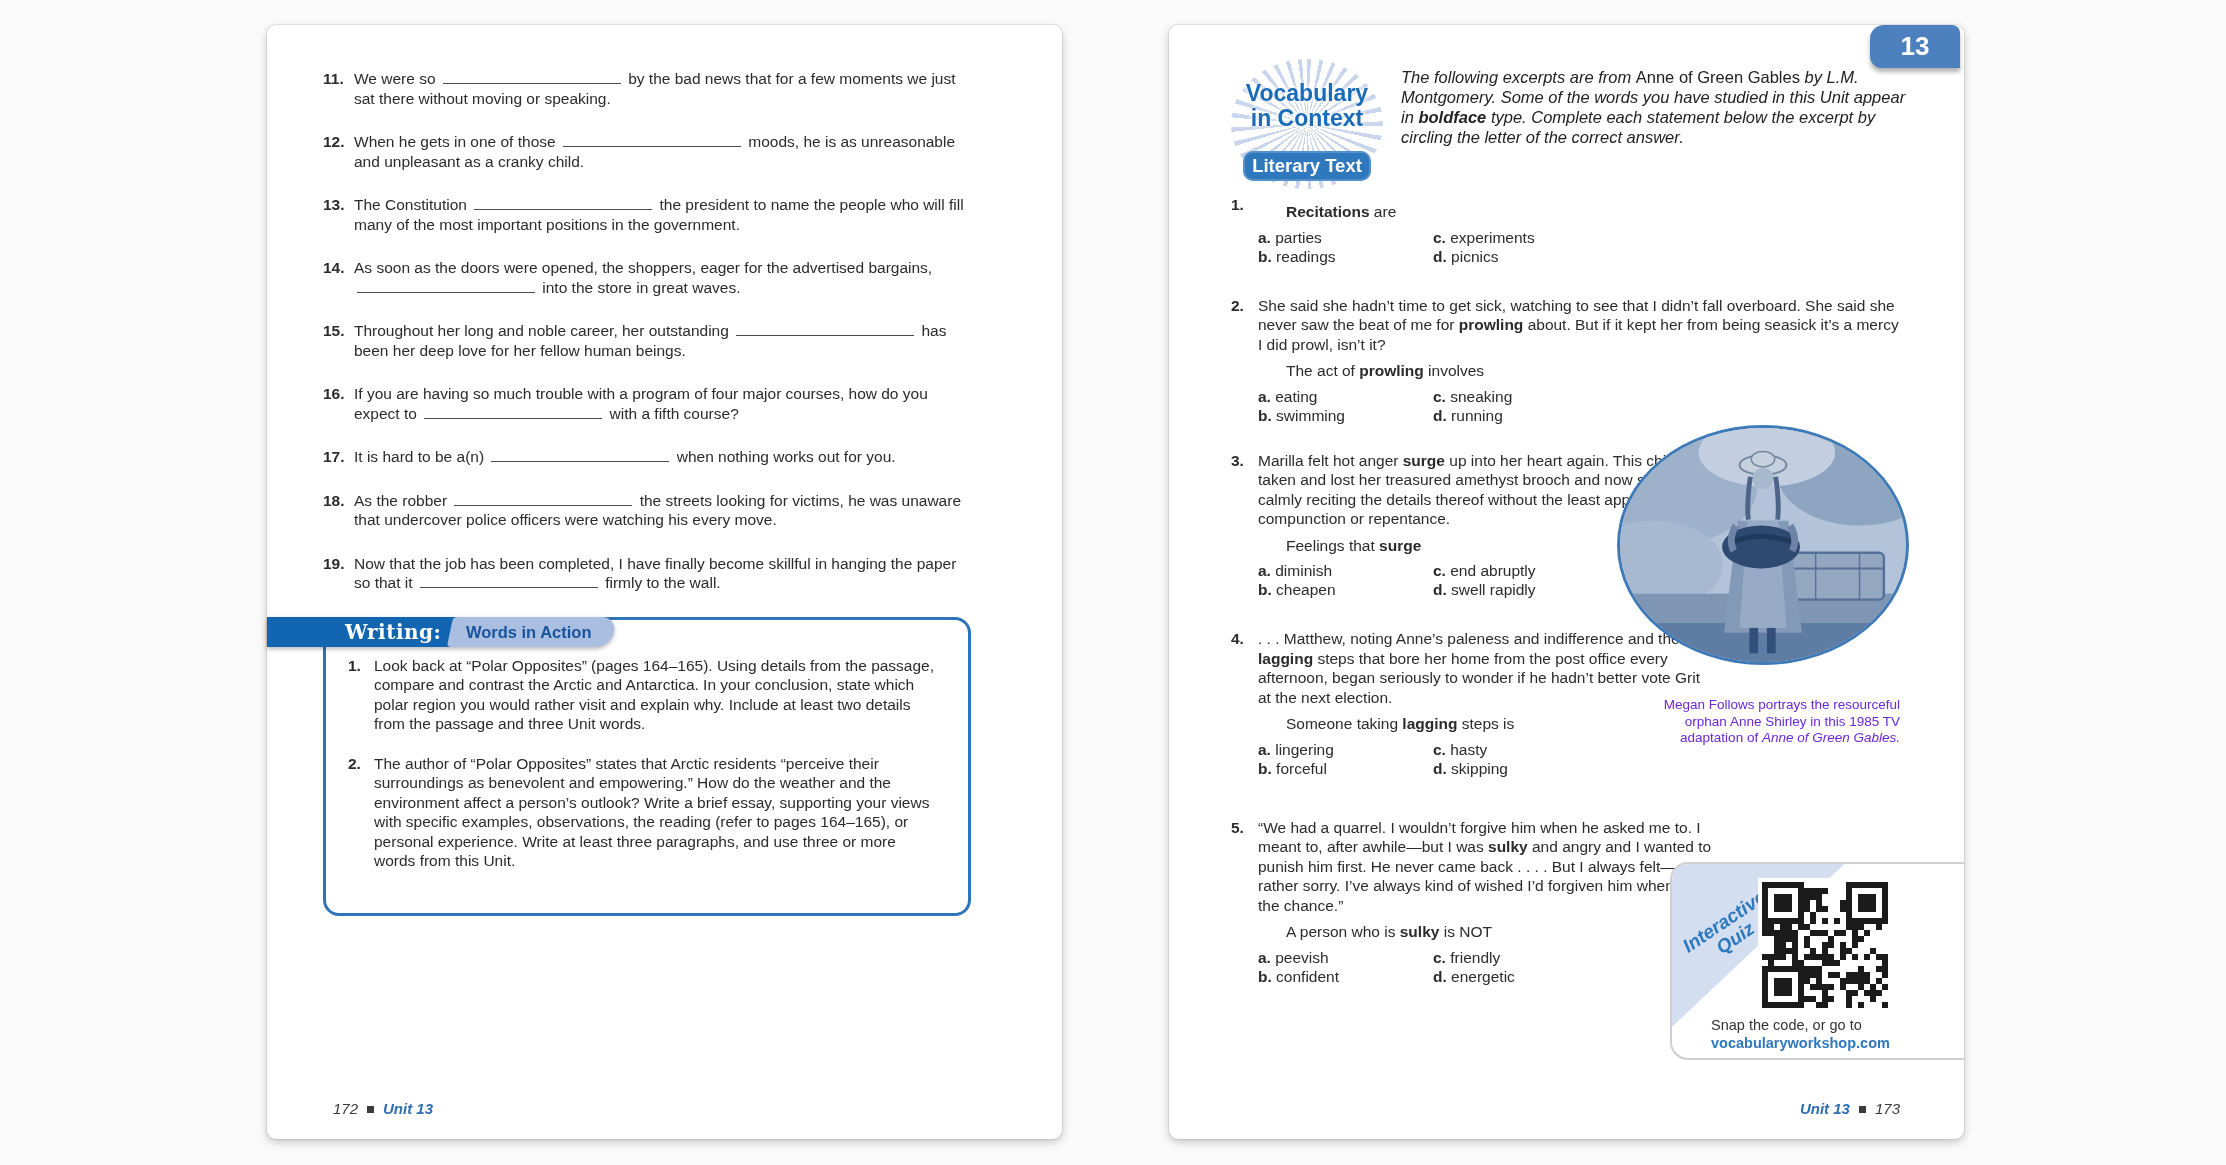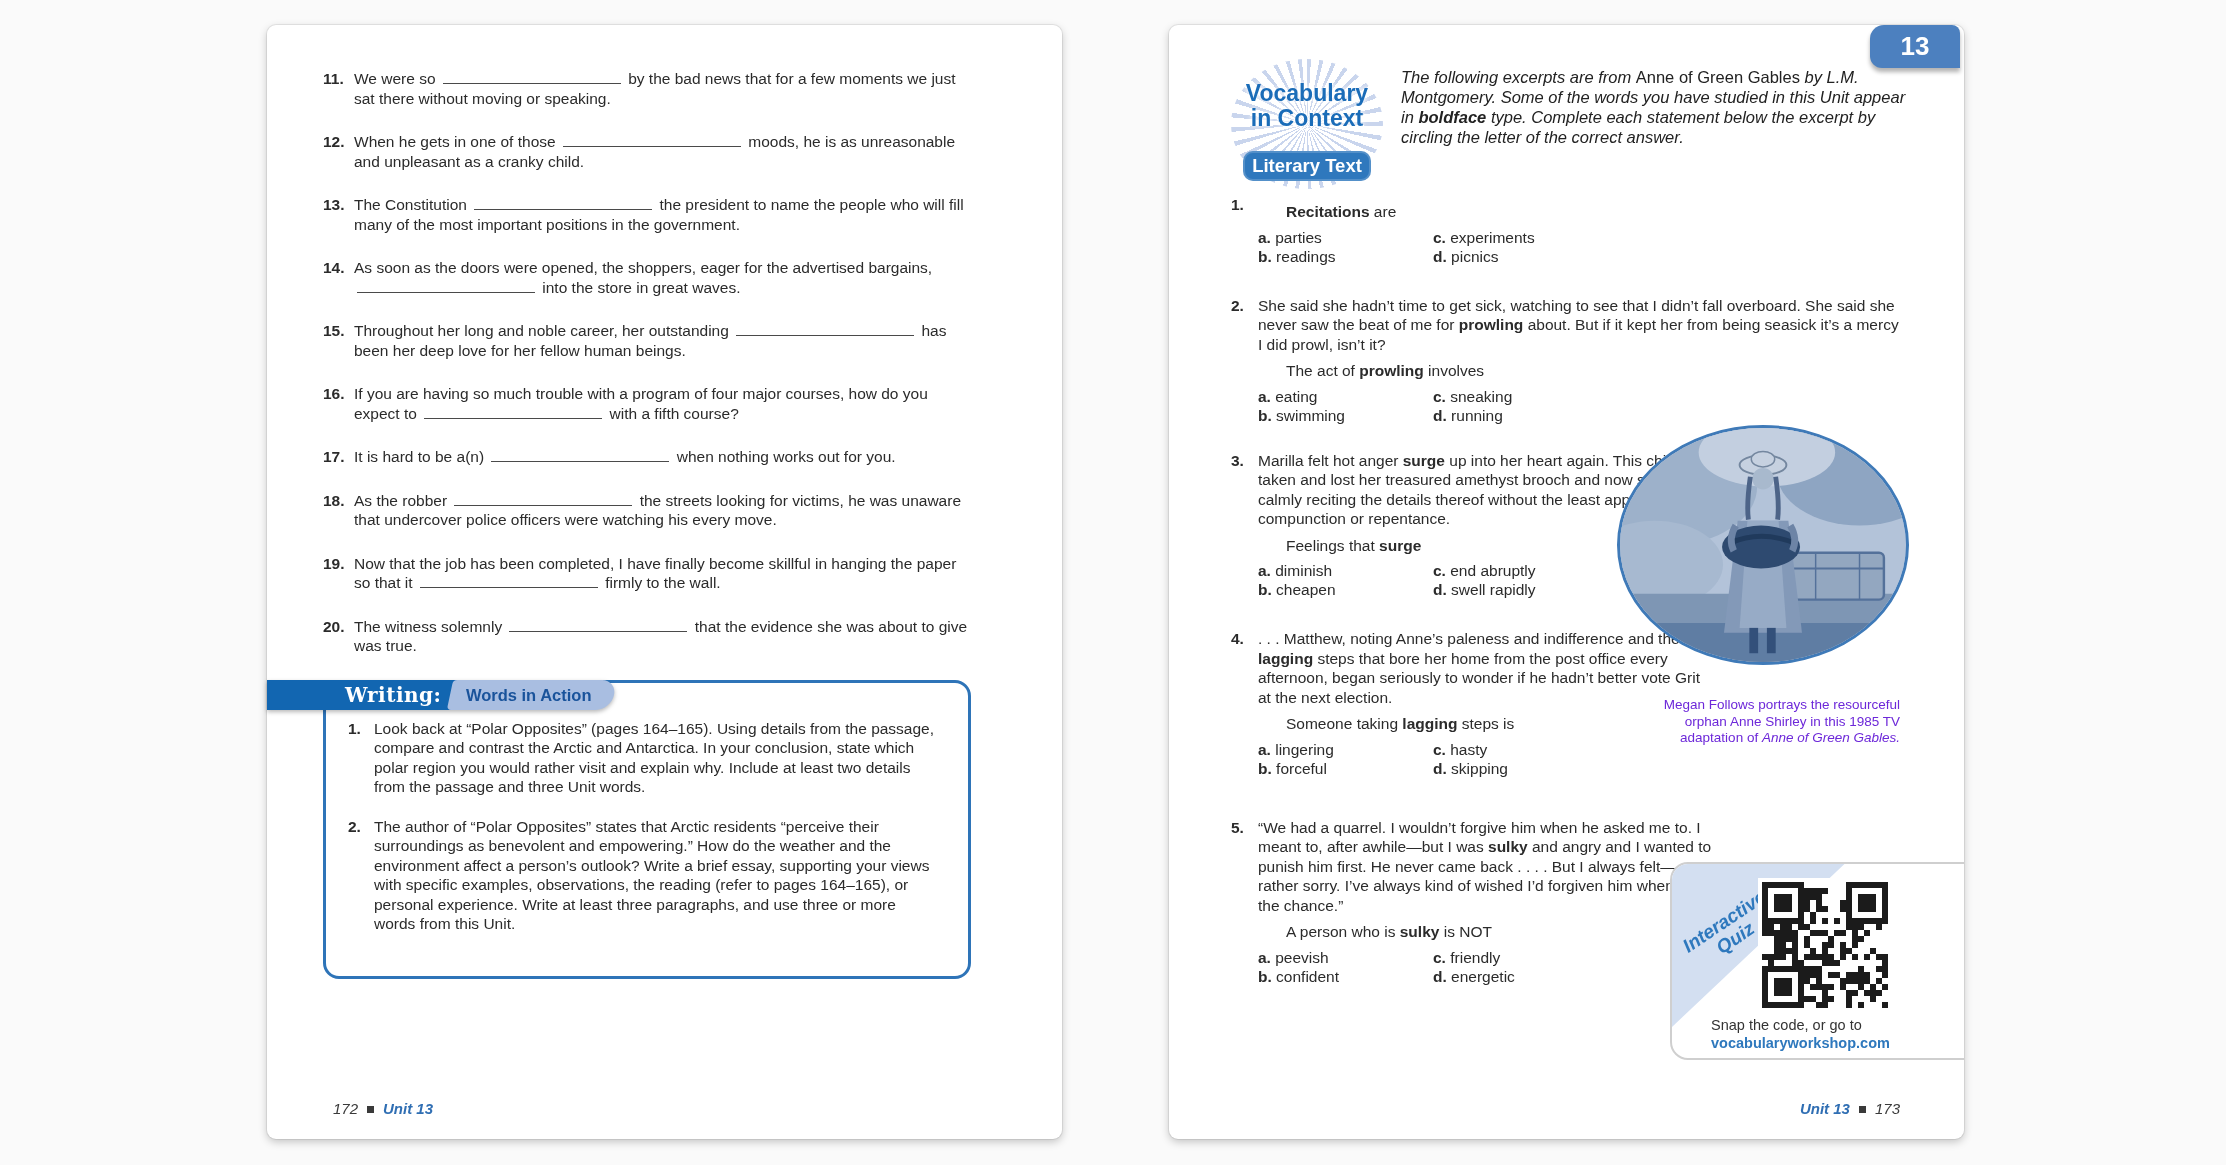--- a/index.html
+++ b/index.html
@@ -118,24 +118,20 @@
           <div class="item-num">17.</div>
           <div class="item-text"><span class="">It is hard to be a(n) </span><span class="blank"></span><span class=""> when nothing works out for you.</span></div>
         </div>
         <div class="item">
           <div class="item-num">18.</div>
           <div class="item-text"><span class="">As the robber </span><span class="blank"></span><span class=""> the streets looking for victims, he was unaware that undercover police officers were watching his every move.</span></div>
         </div>
         <div class="item">
           <div class="item-num">19.</div>
           <div class="item-text"><span class="">Now that the job has been completed, I have finally become skillful in hanging the paper so that it </span><span class="blank"></span><span class=""> firmly to the wall.</span></div>
-        </div>
-        <div class="item">
-          <div class="item-num">20.</div>
-          <div class="item-text"><span class="">The witness solemnly </span><span class="blank"></span><span class=""> that the evidence she was about to give was true.</span></div>
         </div>
       </div>
 
     <div class="writing">
       <div class="writing-banner">
         <div class="banner-main">Writing:</div>
         <div class="banner-pill">
           <span>Words in Action</span>
         </div>
       </div>

